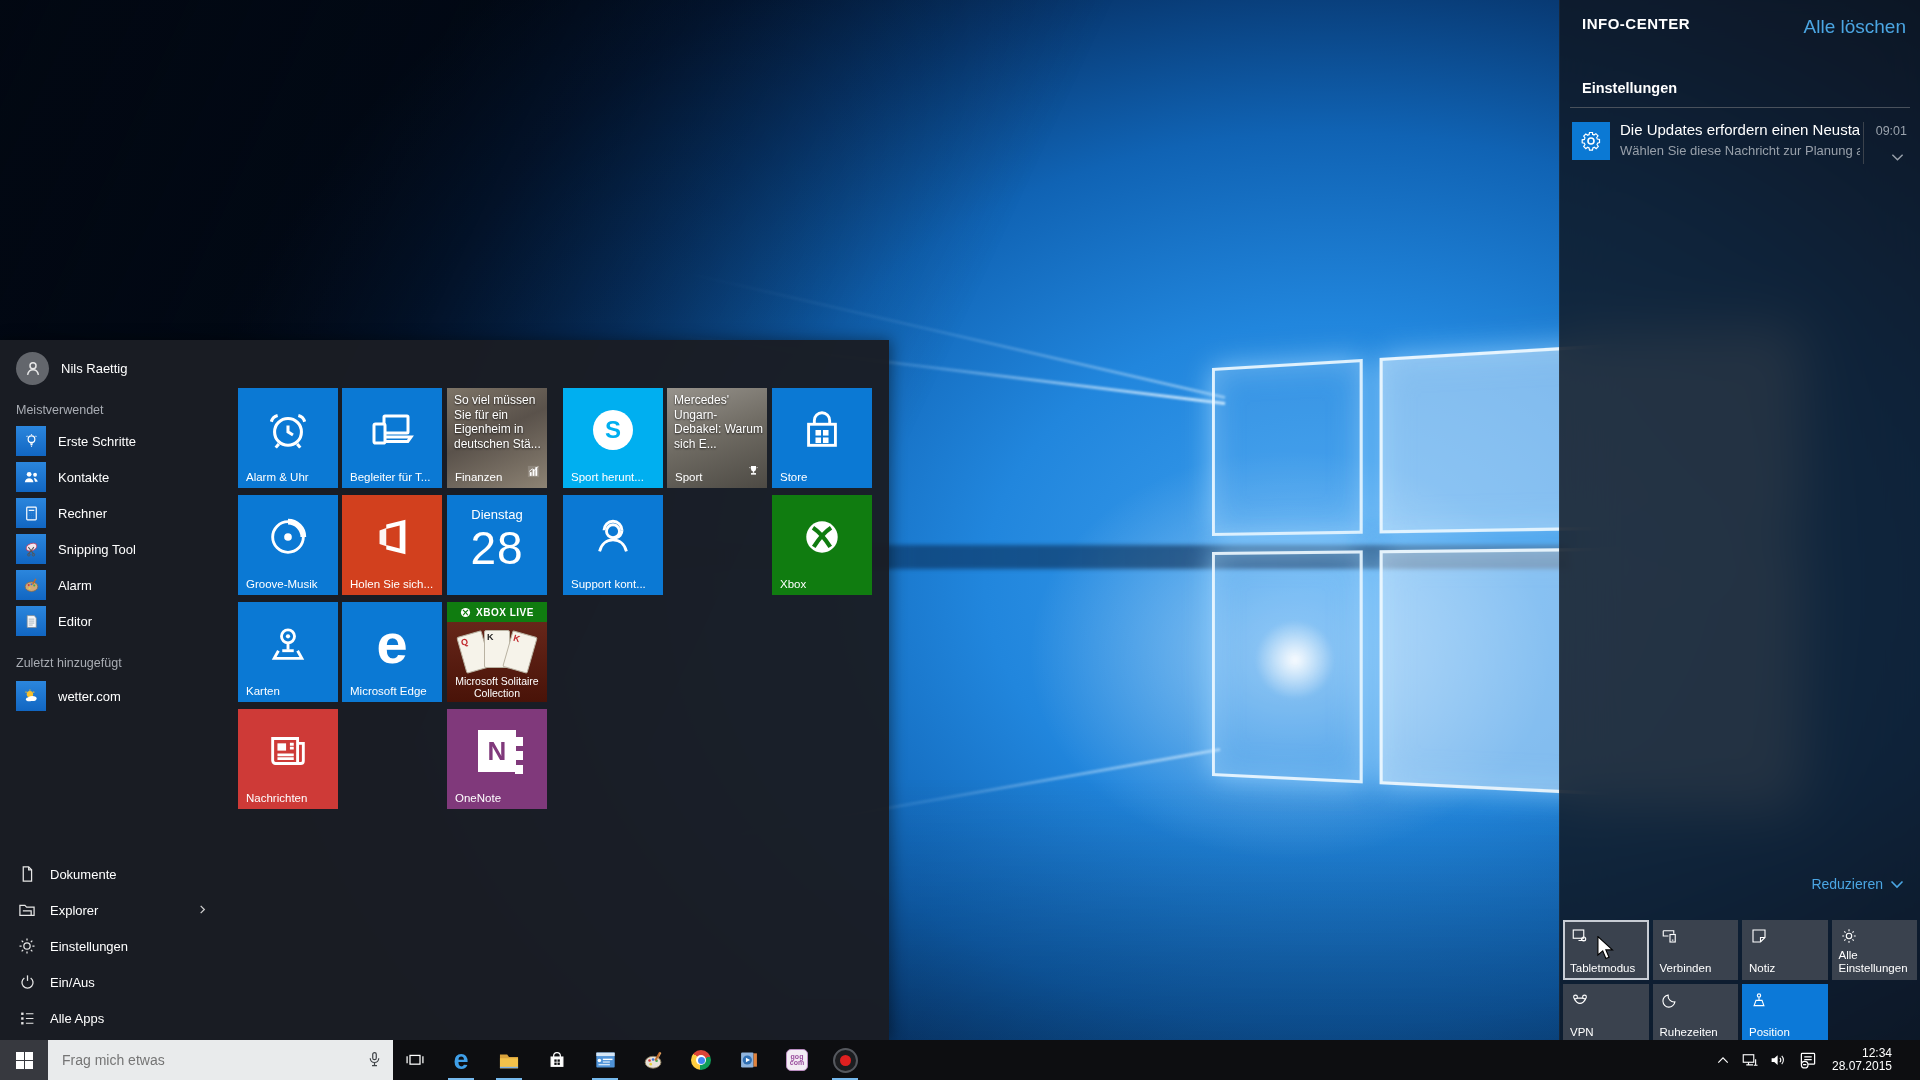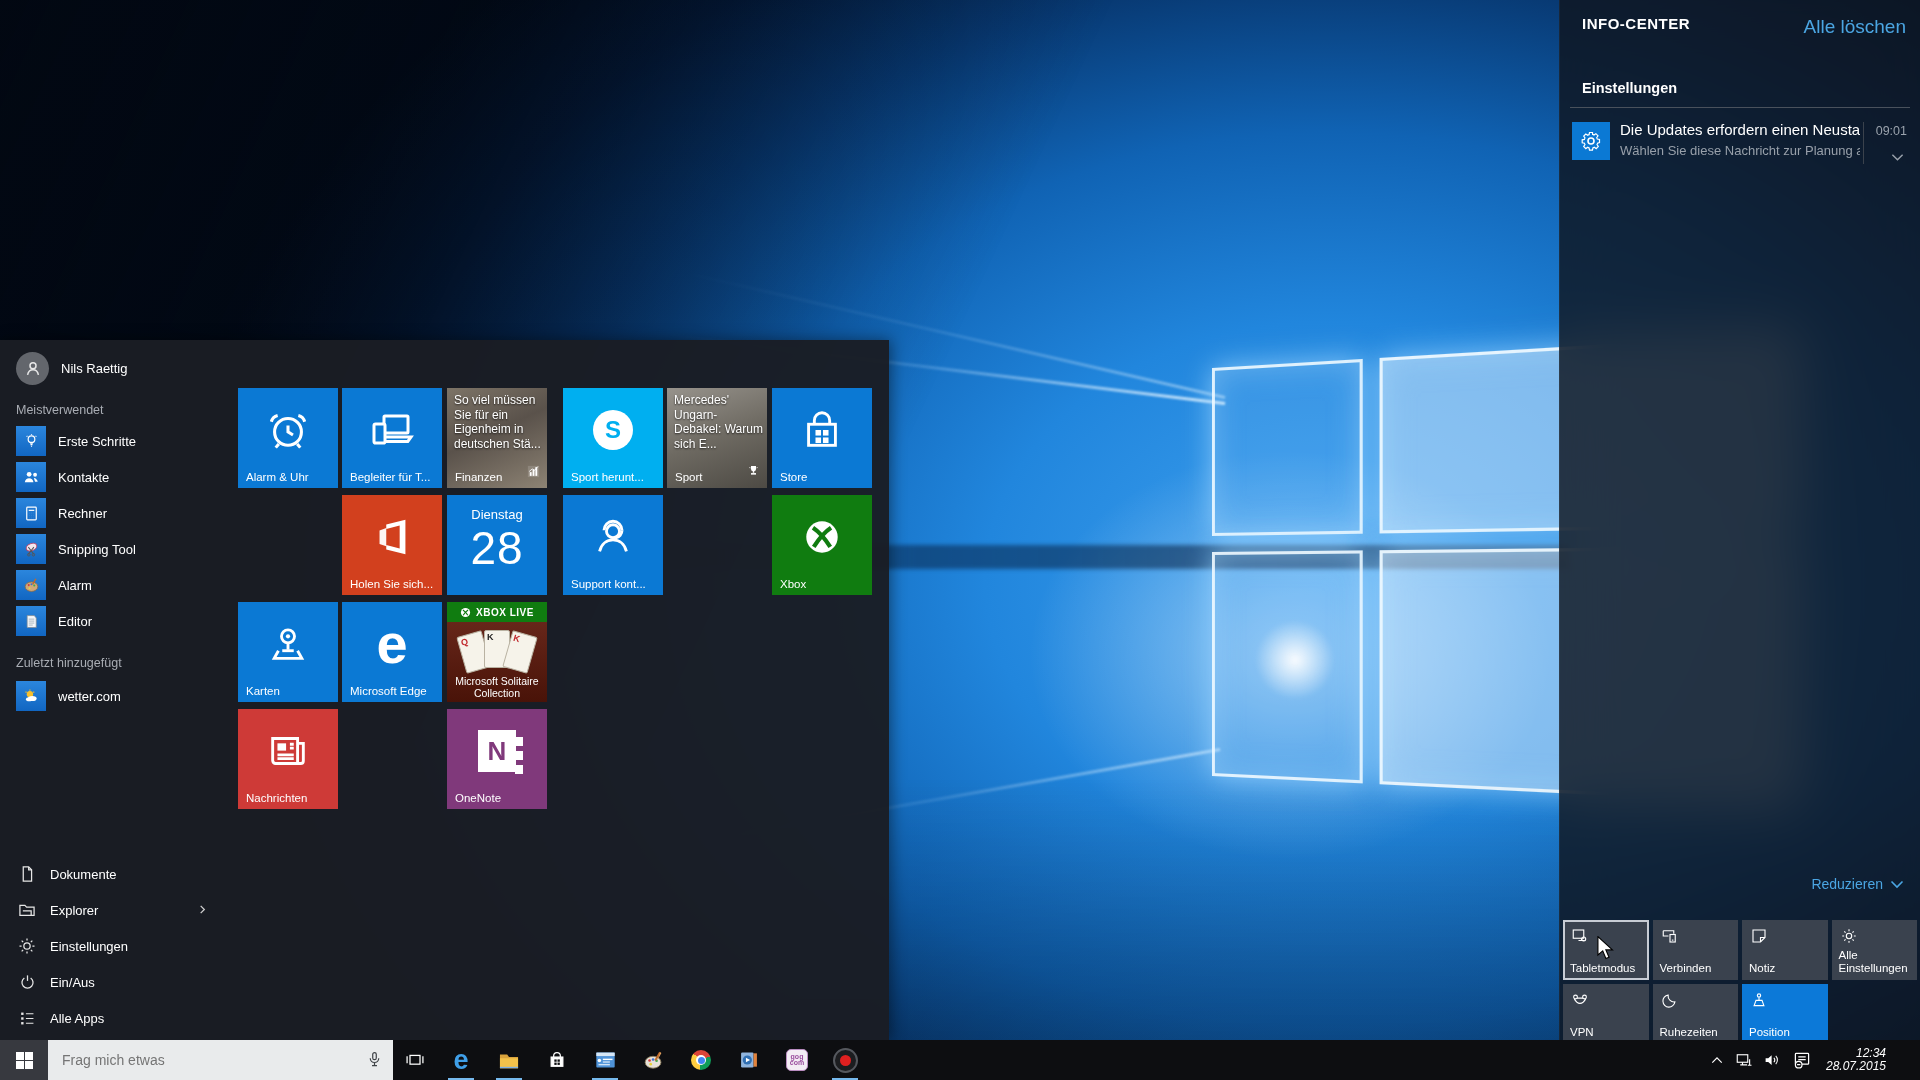--- a/index.html
+++ b/index.html
@@ -98,21 +98,21 @@
   #tb-start{width:48px;background:#37393f;}
   #tb-search{width:345px;background:#e9ebec;display:flex;align-items:center;gap:21px;}
   #tb-search input{flex:1;border:0;outline:0;background:transparent;font-size:14px;color:#4a4e54;
     padding-left:14px;font-family:"Liberation Sans",sans-serif;}
   .tb-mic{padding:0 10px;display:flex;align-items:center;}
   .tb-app{width:48px;}
   .tb-underline{position:absolute;left:11px;right:11px;bottom:0;height:2px;background:#76b9ed;}
   #tb-taskview{width:44px;}
   .tray{margin-left:auto;display:flex;align-items:center;}
   .tray-btn{position:relative;height:40px;display:flex;align-items:center;justify-content:center;}
-  .clock{width:76px;text-align:right;padding-right:26px;font-size:12px;line-height:13px;font-style:italic;}
+  .clock{width:76px;text-align:right;padding-right:20px;font-size:12px;line-height:13px;}
 
   
   .edge-e-tile{font-size:56px;font-weight:bold;line-height:1;}
   .edge-e-tb{font-size:27px;font-weight:bold;color:#3f9fe8;line-height:1;}
   .gog-txt{font-size:7px;font-weight:bold;color:#9a4d9e;line-height:6px;text-align:center;}
 
   #cursor{position:absolute;left:1597px;top:936px;z-index:50;}
 </style>
 </head>
 <body>
@@ -341,20 +341,28 @@
           <g fill="#fff" stroke="none">
             <rect x="8.6" y="12" width="2.9" height="2.9"></rect>
             <rect x="12.5" y="12" width="2.9" height="2.9"></rect>
             <rect x="8.6" y="15.9" width="2.9" height="2.9"></rect>
             <rect x="12.5" y="15.9" width="2.9" height="2.9"></rect>
           </g>
         </svg>
       <span class="tlbl">Store</span>
     </div>
 
+    <div class="tile" style="left:238px;top:155px">
+      <svg class="ticon" width="46" height="46" viewBox="0 0 24 24" fill="none" stroke="#fff">
+          <circle cx="12" cy="12" r="8" stroke-width="1.5"></circle>
+          <circle cx="12" cy="12" r="2" fill="#fff" stroke="none"></circle>
+          <path d="M12 4a8 8 0 0 1 8 8" stroke-width="3"></path>
+        </svg>
+      <span class="tlbl">Groove-Musik</span>
+    </div>
 
     <div class="tile tile-office" style="left:342px;top:155px">
       <svg class="ticon" width="46" height="46" viewBox="0 0 24 24" fill="#fff">
           <path d="M9 5.5L19 3v18l-10-2.5v-2.3l7 1.8V6l-7 1.8z"></path>
           <path d="M9 7.3L5.5 8.6v7l3.5 1.2z" opacity="0.95"></path>
         </svg>
       <span class="tlbl">Holen Sie sich...</span>
     </div>
 
     <div class="tile" style="left:447px;top:155px">

